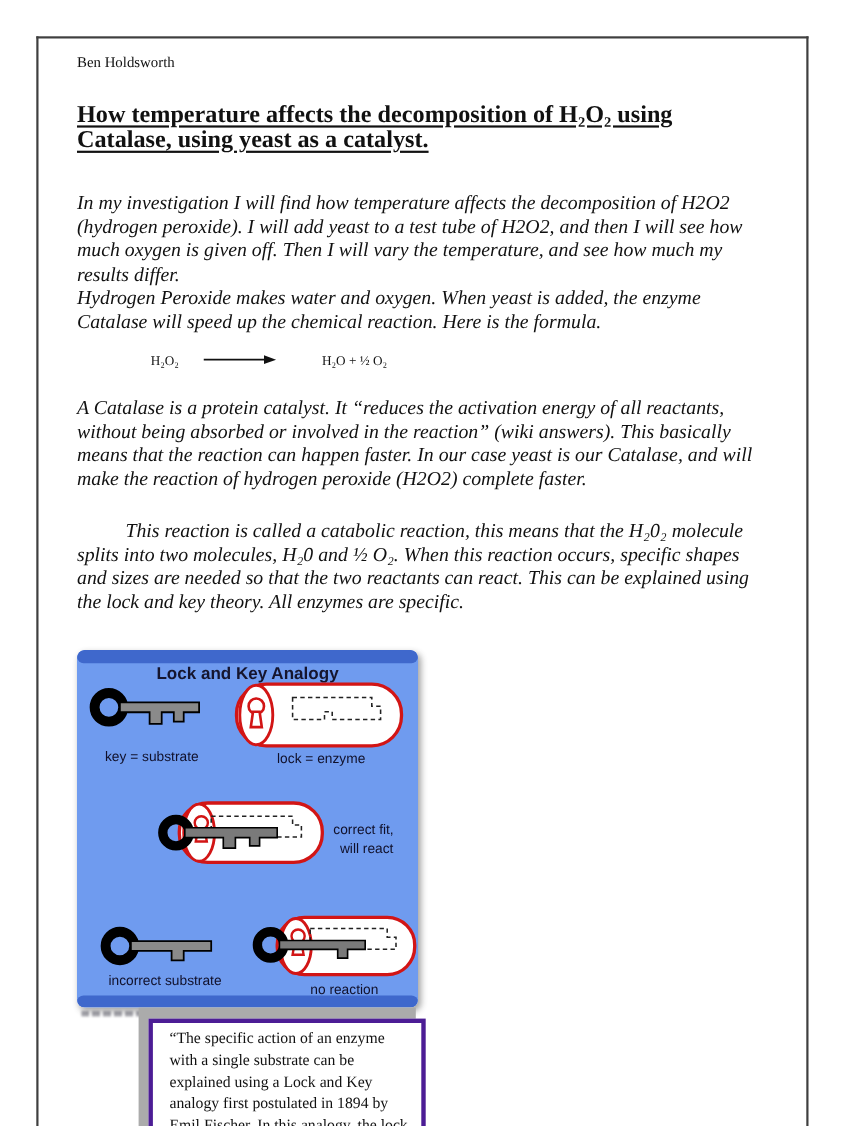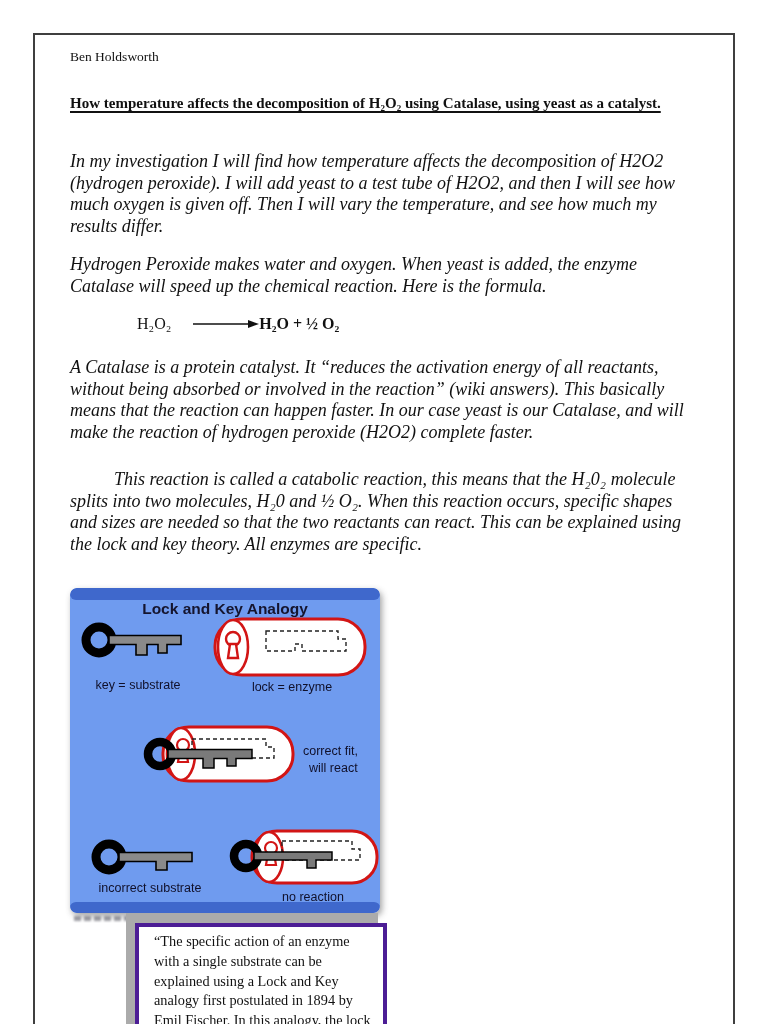--- a/index.html
+++ b/index.html
@@ -10,33 +10,33 @@
     color:#111111;
   }
   .page{
     position:absolute;left:33px;top:33px;width:702px;height:1080px;
     box-sizing:border-box;background:#ffffff;
     border:2px solid #3f3f3f;border-bottom:none;
     padding:13px 45px 0 35px;
   }
   .author{font-size:13.5px;line-height:17px;}
   .doc-title{
-    margin:27px 0 0 0;font-size:15px;font-weight:bold;line-height:23px;
+    margin:27px 0 0 0;font-size:22px;font-weight:bold;line-height:23px;
     text-decoration:underline;text-decoration-thickness:2px;text-underline-offset:3px;
   }
   p{margin:0;font-size:18px;line-height:21.5px;font-style:italic;}
   .p1{margin-top:36px;}
-  .p2{margin-top:17px;}
+  .p2{}
   .p3{margin-top:24px;}
   .p4{margin-top:26px;text-indent:44px;}
   .formula{
-    margin:18px 0 0 67px;display:flex;align-items:center;font-size:16px;
+    margin:18px 0 0 67px;display:flex;align-items:flex-start;font-size:12px;
   }
   .formula .arrow-svg{margin-left:22px;}
-  .formula .rhs{font-weight:bold;}
+  .formula .rhs{margin-left:42px;}
   .figure-row{display:flex;align-items:flex-start;margin-top:33px;flex-direction:column;}
   .diagram-col{width:310px;flex:0 0 auto;}
   .diagram{
     display:block;border-radius:7px;
     box-shadow:2px 3px 6px rgba(50,50,50,.45);
   }
   .credit-smudge{
     margin:3px 0 0 4px;width:78px;height:5px;opacity:.55;filter:blur(1px);
     background:repeating-linear-gradient(90deg,#5a5a66 0 7px,transparent 7px 10px);
   }

